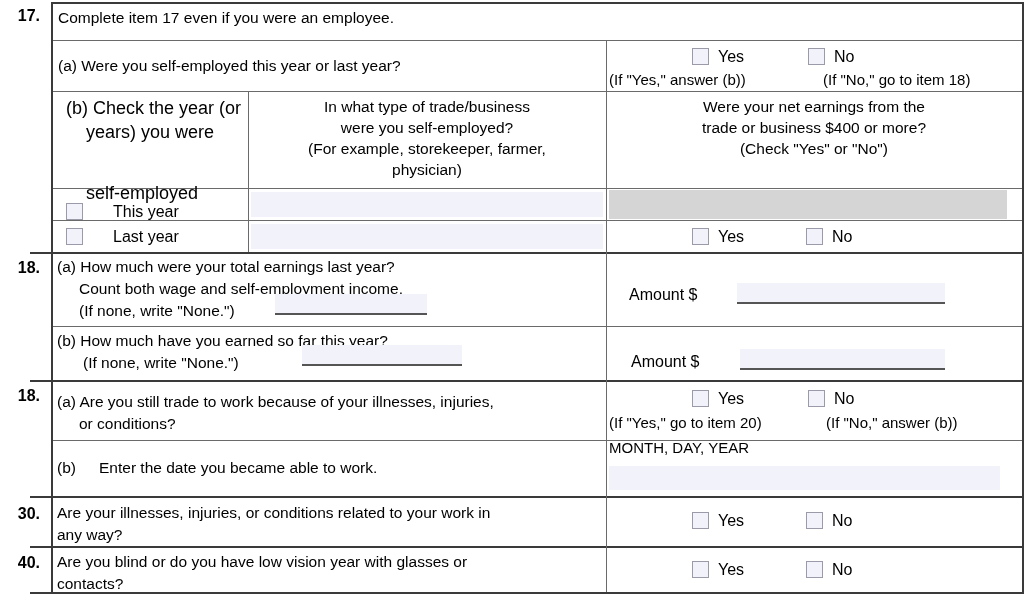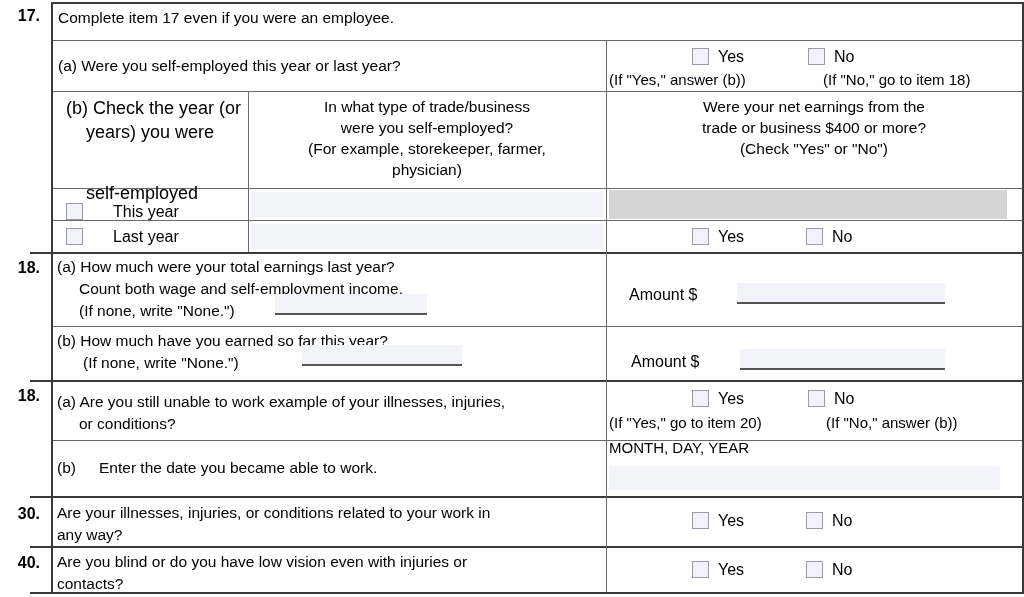--- a/index.html
+++ b/index.html
@@ -202,21 +202,21 @@
     <div style="padding-left:26px;">(If none, write "None.")</div>
   </div>
   <div class="abs field" style="left:302px; top:345px; width:160px; height:21px;"></div>
 
   <div class="abs" style="left:631px; top:353px; font-size:16px;">Amount $</div>
   <div class="abs field" style="left:740px; top:349px; width:205px; height:21px;"></div>
 
   <div class="abs numcell" style="left:0; top:384px; width:46px;">18.</div>
 
   <div class="abs" style="left:57px; top:391px; width:545px; font-size:15.5px; line-height:1.45;">
-    <div>(a) Are you still unable to work example of your illnesses, injuries,</div>
+    <div>(a) Are you still trade to work because of your illnesses, injuries,</div>
     <div style="padding-left:22px;">or conditions?</div>
   </div>
 
   <div class="abs" style="left:692px; top:390px;">
     <span class="cbwrap">
       <span class="cbox"></span>
       <span>Yes</span>
     </span>
   </div>
   <div class="abs" style="left:808px; top:390px;">
@@ -247,21 +247,21 @@
   </div>
   <div class="abs" style="left:806px; top:512px;">
     <span class="cbwrap">
       <span class="cbox"></span>
       <span>No</span>
     </span>
   </div>
 
   <div class="abs numcell" style="left:0; top:551px; width:46px;">40.</div>
   <div class="abs" style="left:57px; top:551px; width:545px; font-size:15.5px; line-height:1.45;">
-    <div>Are you blind or do you have low vision even with injuries or</div>
+    <div>Are you blind or do you have low vision year with glasses or</div>
     <div>contacts?</div>
   </div>
   <div class="abs" style="left:692px; top:561px;">
     <span class="cbwrap">
       <span class="cbox"></span>
       <span>Yes</span>
     </span>
   </div>
   <div class="abs" style="left:806px; top:561px;">
     <span class="cbwrap">

